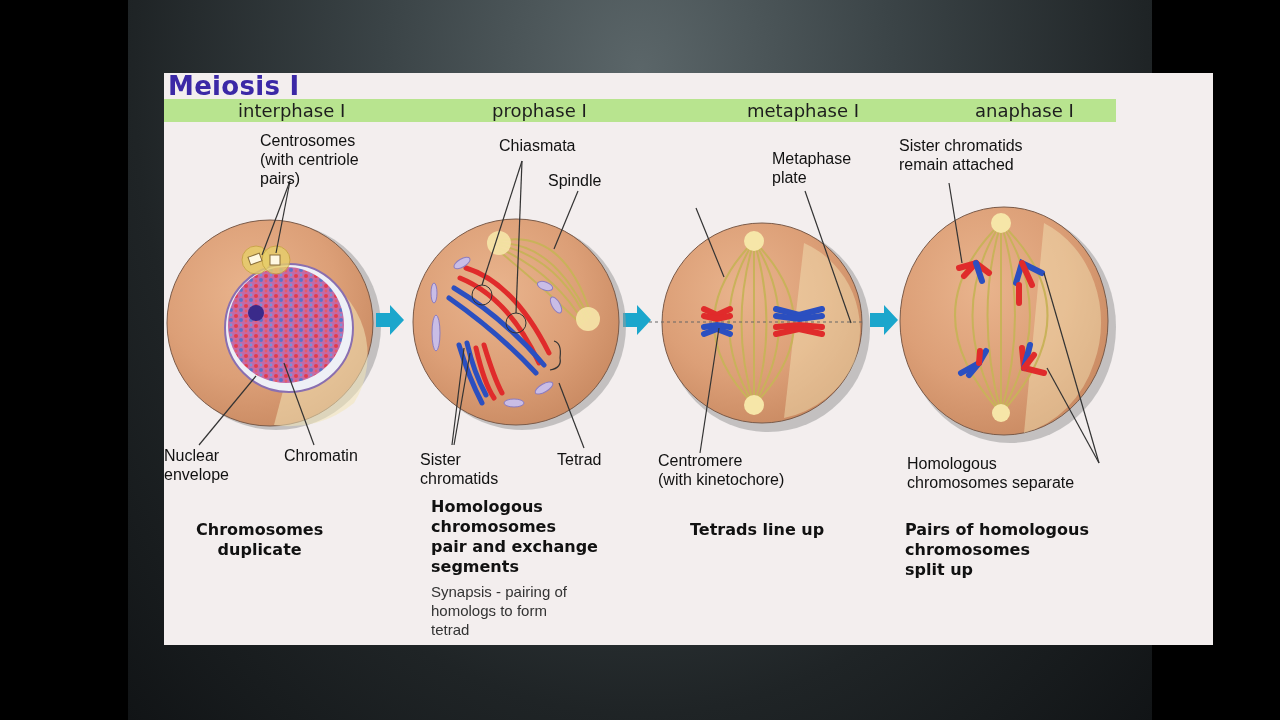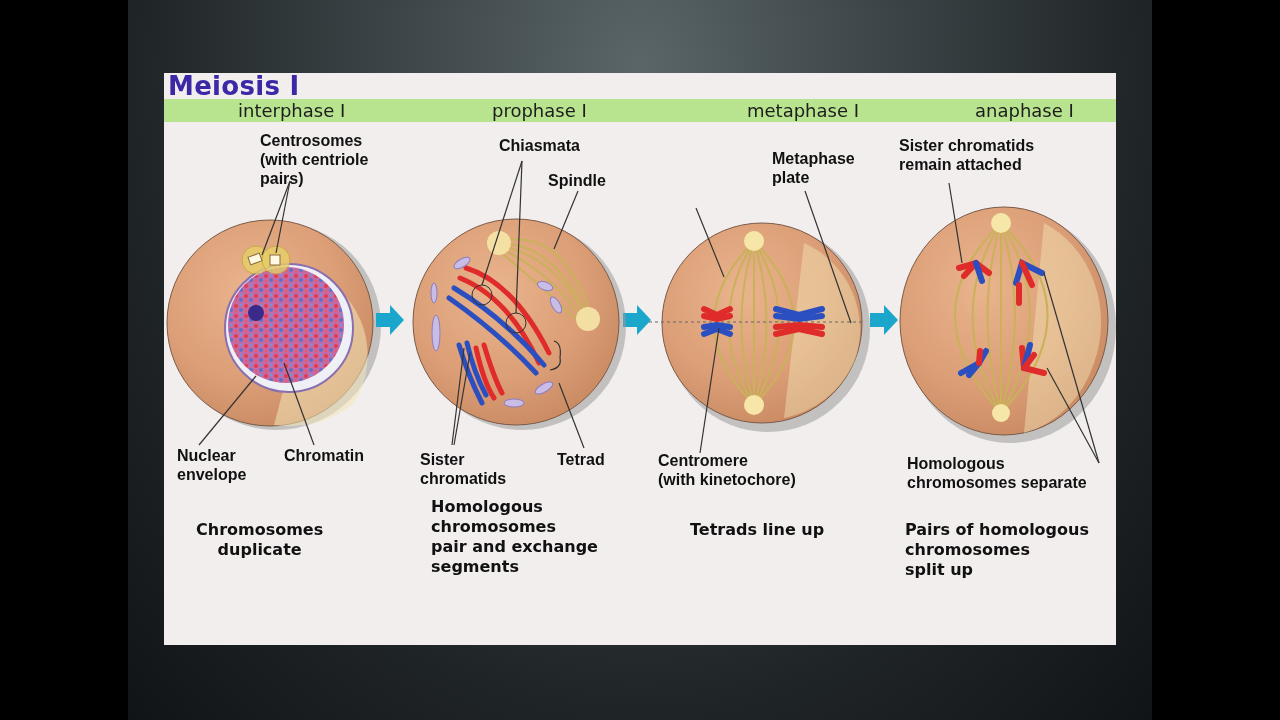--- a/index.html
+++ b/index.html
@@ -1,23 +1,23 @@
 <!DOCTYPE html>
 <html><head>
 <meta charset="utf-8">
 <style>
   html,body{margin:0;padding:0;}
   body{width:1280px;height:720px;background:#000;position:relative;overflow:hidden;font-family:"Liberation Sans",sans-serif;}
   .slide{position:absolute;left:128px;top:0;width:1024px;height:720px;
     background:radial-gradient(ellipse at 50% 10%, #5b6669 0%, #3b4447 35%, #1f2426 70%, #111416 100%);}
-  .panel{position:absolute;left:164px;top:73px;width:952px;height:572px;background:#f3eeee;}
+  .panel{position:absolute;left:164px;top:73px;width:1049px;height:572px;background:#f3eeee;}
   .title{position:absolute;left:4px;top:-2px;font-family:"DejaVu Sans",sans-serif;font-weight:bold;font-size:26px;color:#3b28a6;letter-spacing:0.3px;}
   .band{position:absolute;left:0;top:26px;width:952px;height:23px;background:#b8e48f;}
   .phase{position:absolute;top:26px;font-family:"DejaVu Sans",sans-serif;font-size:18px;color:#1d1d1d;line-height:23px;margin-left:28px;}
-  .lbl{position:absolute;font-family:"Liberation Sans",sans-serif;font-weight:bold;font-size:16px;color:#111;line-height:19px;white-space:nowrap;}
+  .lbl{position:absolute;font-family:"Liberation Sans",sans-serif;font-weight:normal;font-size:16px;color:#111;line-height:19px;white-space:nowrap;}
   .cap{position:absolute;font-family:"DejaVu Sans",sans-serif;font-weight:bold;font-size:16px;color:#111;line-height:20px;white-space:nowrap;}
   .note{position:absolute;font-family:"Liberation Sans",sans-serif;font-size:15px;color:#333;line-height:19px;white-space:nowrap;}
   svg.art{position:absolute;left:0;top:0;}
 </style>
 </head>
 <body>
 
 <div class="slide"></div>
 
 <div class="panel">
@@ -194,21 +194,21 @@
       <line x1="935" y1="390" x2="880" y2="200"></line>
       <line x1="935" y1="390" x2="883" y2="295"></line>
     </g>
   </svg>
 
   <div class="lbl" style="left:96px;top:58px">
     <div>Centrosomes</div>
     <div>(with centriole</div>
     <div>pairs)</div>
   </div>
-  <div class="lbl" style="left:13px;top:373px">
+  <div class="lbl" style="left:0;top:373px">
     <div>Nuclear</div>
     <div>envelope</div>
   </div>
   <div class="lbl" style="left:120px;top:373px">Chromatin</div>
   <div class="cap" style="left:32px;top:447px;text-align:center">
     <div>Chromosomes</div>
     <div>duplicate</div>
   </div>
 
   <div class="lbl" style="left:335px;top:63px">Chiasmata</div>
@@ -217,20 +217,25 @@
     <div>Sister</div>
     <div>chromatids</div>
   </div>
   <div class="lbl" style="left:393px;top:377px">Tetrad</div>
   <div class="cap" style="left:267px;top:424px">
     <div>Homologous</div>
     <div>chromosomes</div>
     <div>pair and exchange</div>
     <div>segments</div>
   </div>
+  <div class="note" style="left:267px;top:509px">
+    <div>Synapsis - pairing of</div>
+    <div>homologs to form</div>
+    <div>tetrad</div>
+  </div>
 
   <div class="lbl" style="left:608px;top:76px">
     <div>Metaphase</div>
     <div>plate</div>
   </div>
   <div class="lbl" style="left:494px;top:378px">
     <div>Centromere</div>
     <div>(with kinetochore)</div>
   </div>
   <div class="cap" style="left:526px;top:447px">Tetrads line up</div>

